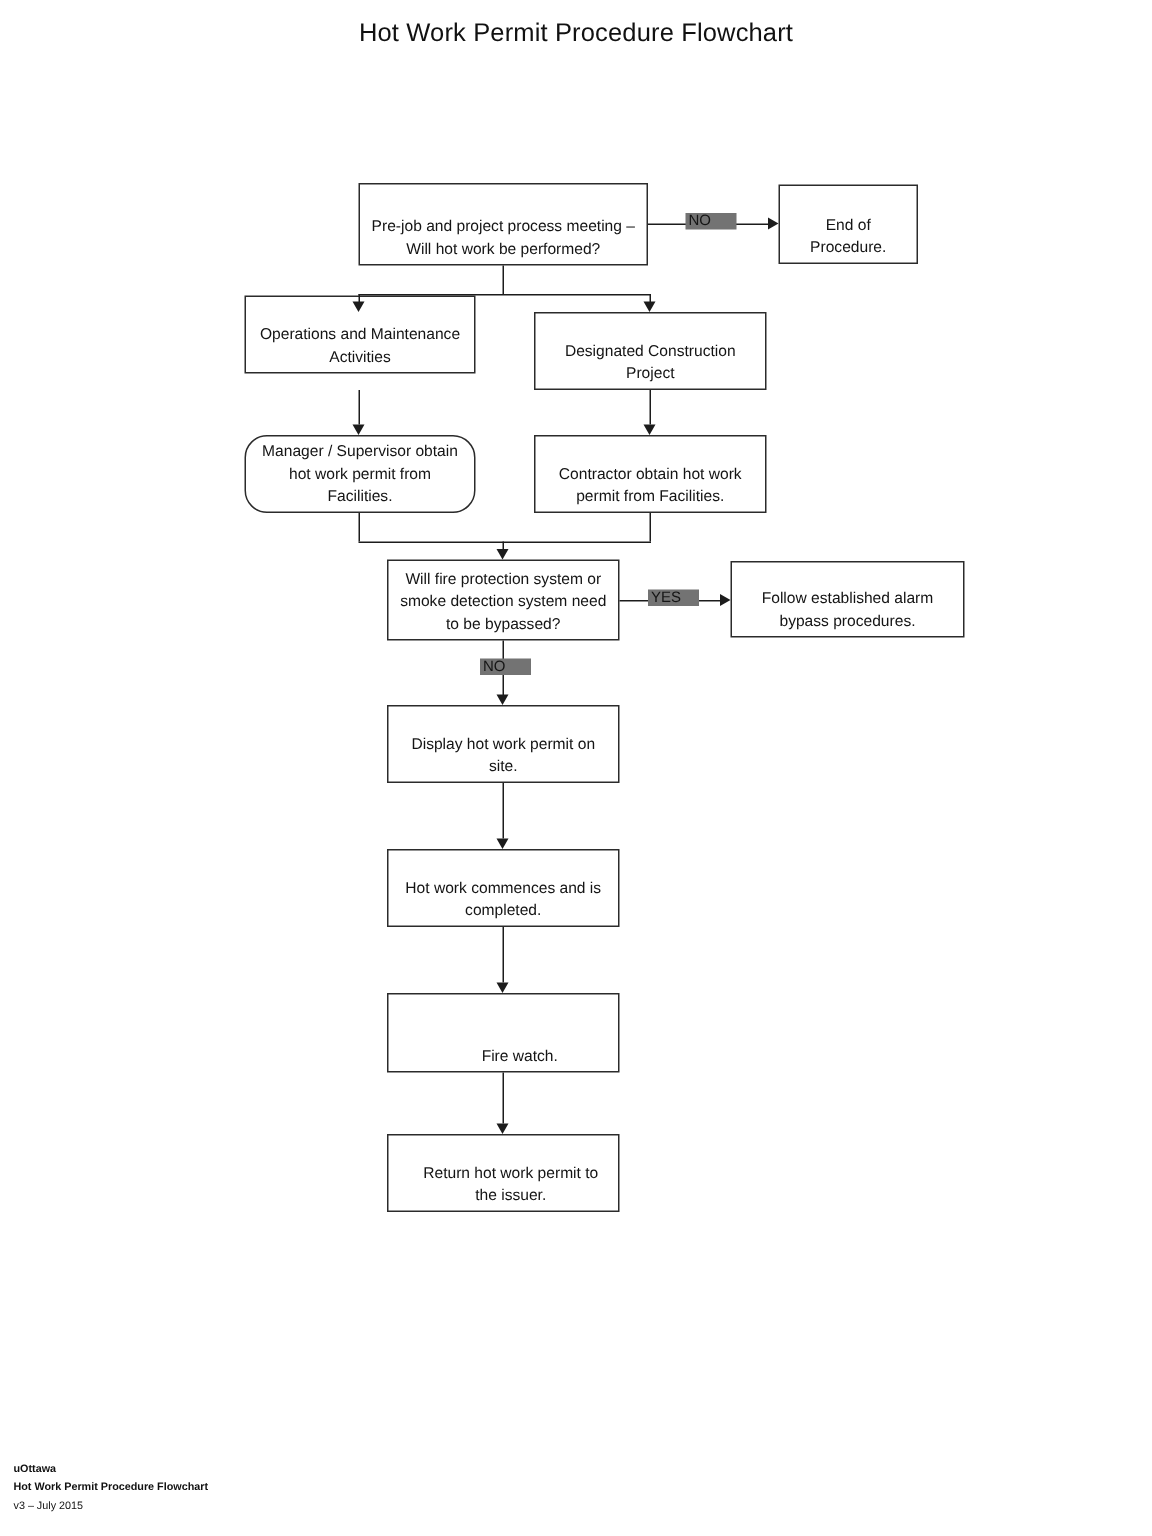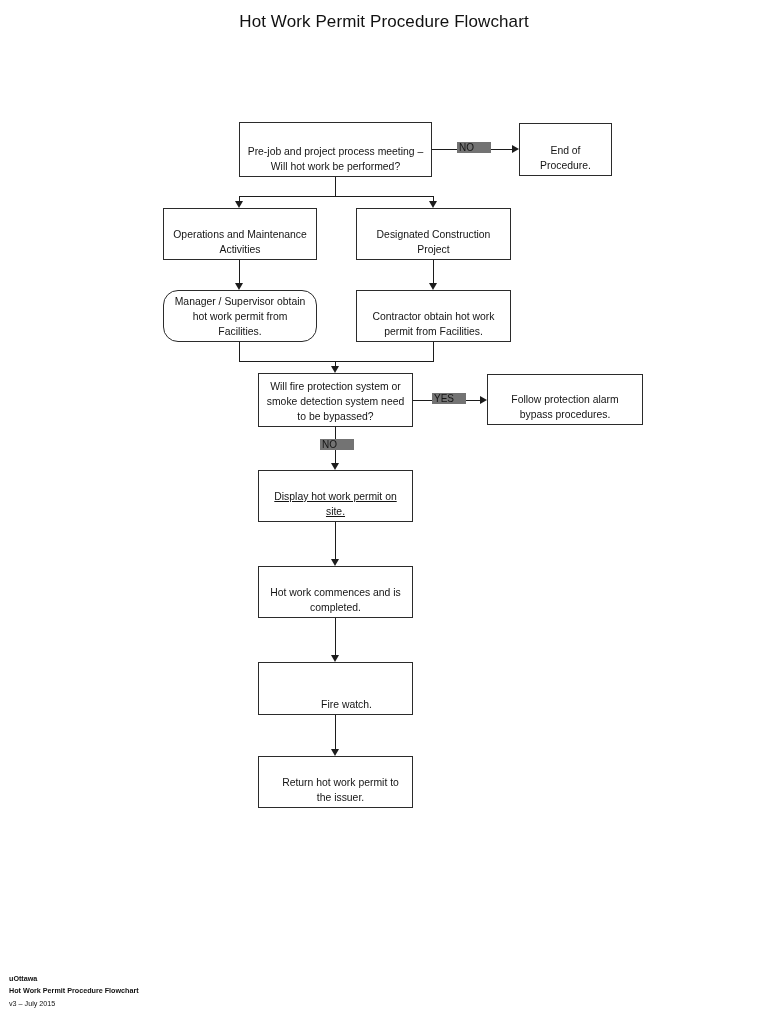--- a/index.html
+++ b/index.html
@@ -110,45 +110,45 @@
   <div class="title">Hot Work Permit Procedure Flowchart</div>
 
   <div class="node" style="left:239px; top:122px; width:193px; height:55px;">
     <span>Pre-job and project process meeting – Will hot work be performed?</span>
   </div>
 
   <div class="node" style="left:519px; top:123px; width:93px; height:53px;">
     <span>End of Procedure.</span>
   </div>
 
-  <div class="node" style="left:163px; top:208px; width:154px; height:52px;">
+  <div class="node" style="left:163px; top:197px; width:154px; height:52px;">
     <span>Operations and Maintenance Activities</span>
   </div>
 
   <div class="node" style="left:356px; top:208px; width:155px; height:52px;">
     <span>Designated Construction Project</span>
   </div>
 
   <div class="node" style="left:163px; top:290px; width:154px; height:52px;border-radius:15px;">
     <span>Manager / Supervisor obtain hot work permit from Facilities.</span>
   </div>
 
   <div class="node" style="left:356px; top:290px; width:155px; height:52px;">
     <span>Contractor obtain hot work permit from Facilities.</span>
   </div>
 
   <div class="node" style="left:258px; top:373px; width:155px; height:54px;">
     <span>Will fire protection system or smoke detection system need to be bypassed?</span>
   </div>
 
   <div class="node" style="left:487px; top:374px; width:156px; height:51px;">
-    <span>Follow protection alarm bypass procedures.</span>
-  </div>
-
-  <div class="node" style="left:258px; top:470px; width:155px; height:52px;text-decoration:underline;">
+    <span>Follow established alarm bypass procedures.</span>
+  </div>
+
+  <div class="node" style="left:258px; top:470px; width:155px; height:52px;">
     <span>Display hot work permit on site.</span>
   </div>
 
   <div class="node" style="left:258px; top:566px; width:155px; height:52px;">
     <span>Hot work commences and is completed.</span>
   </div>
 
   <div class="node" style="left:258px; top:662px; width:155px; height:53px;padding-left:28px;">
     <span>Fire watch.</span>
   </div>

